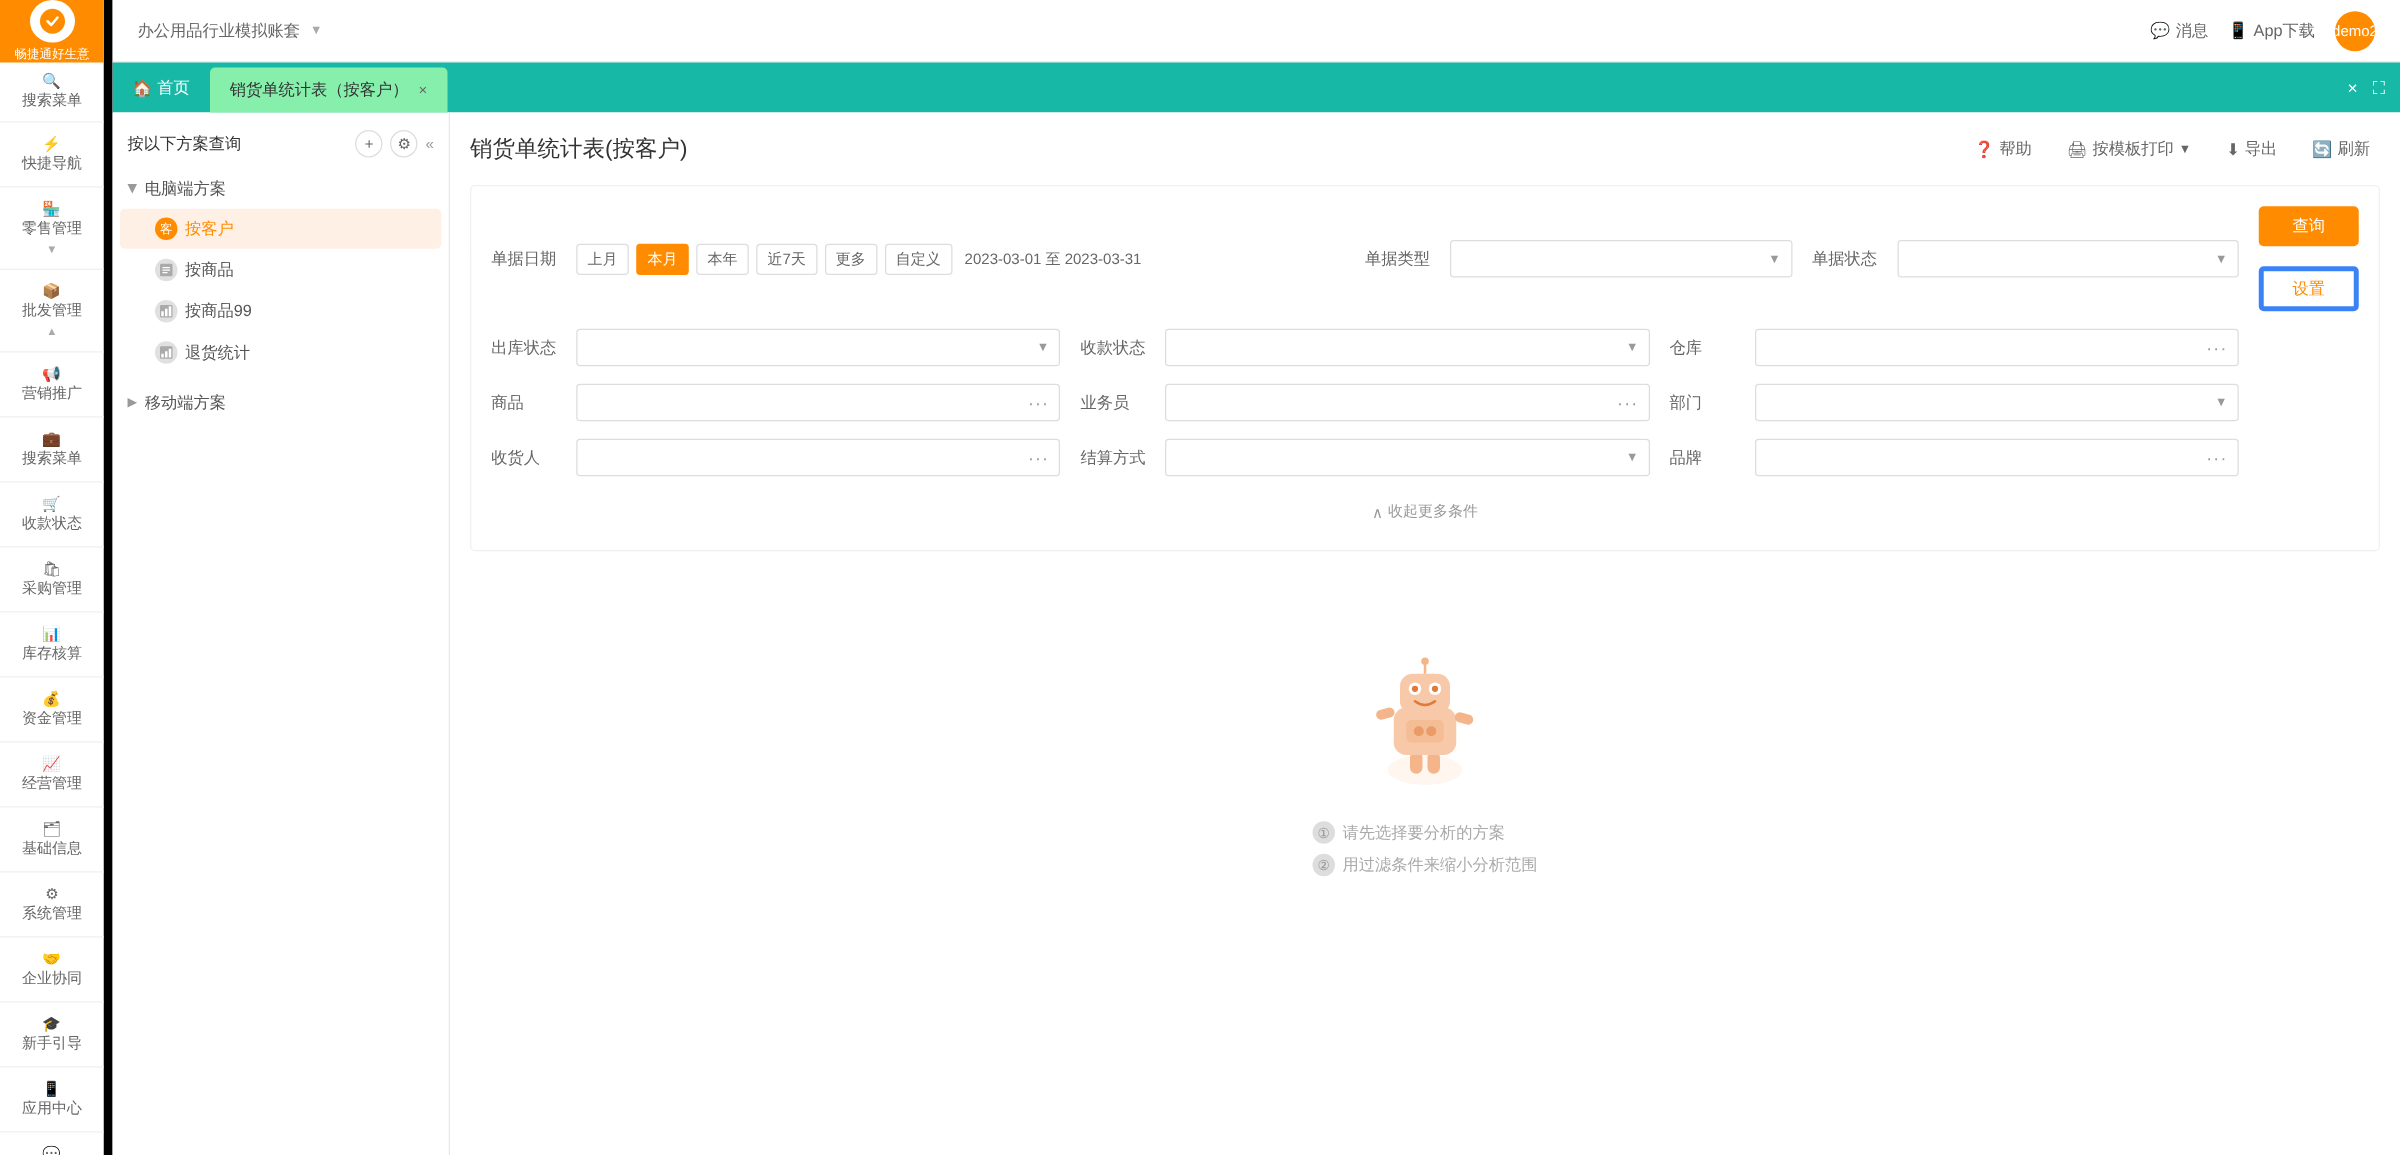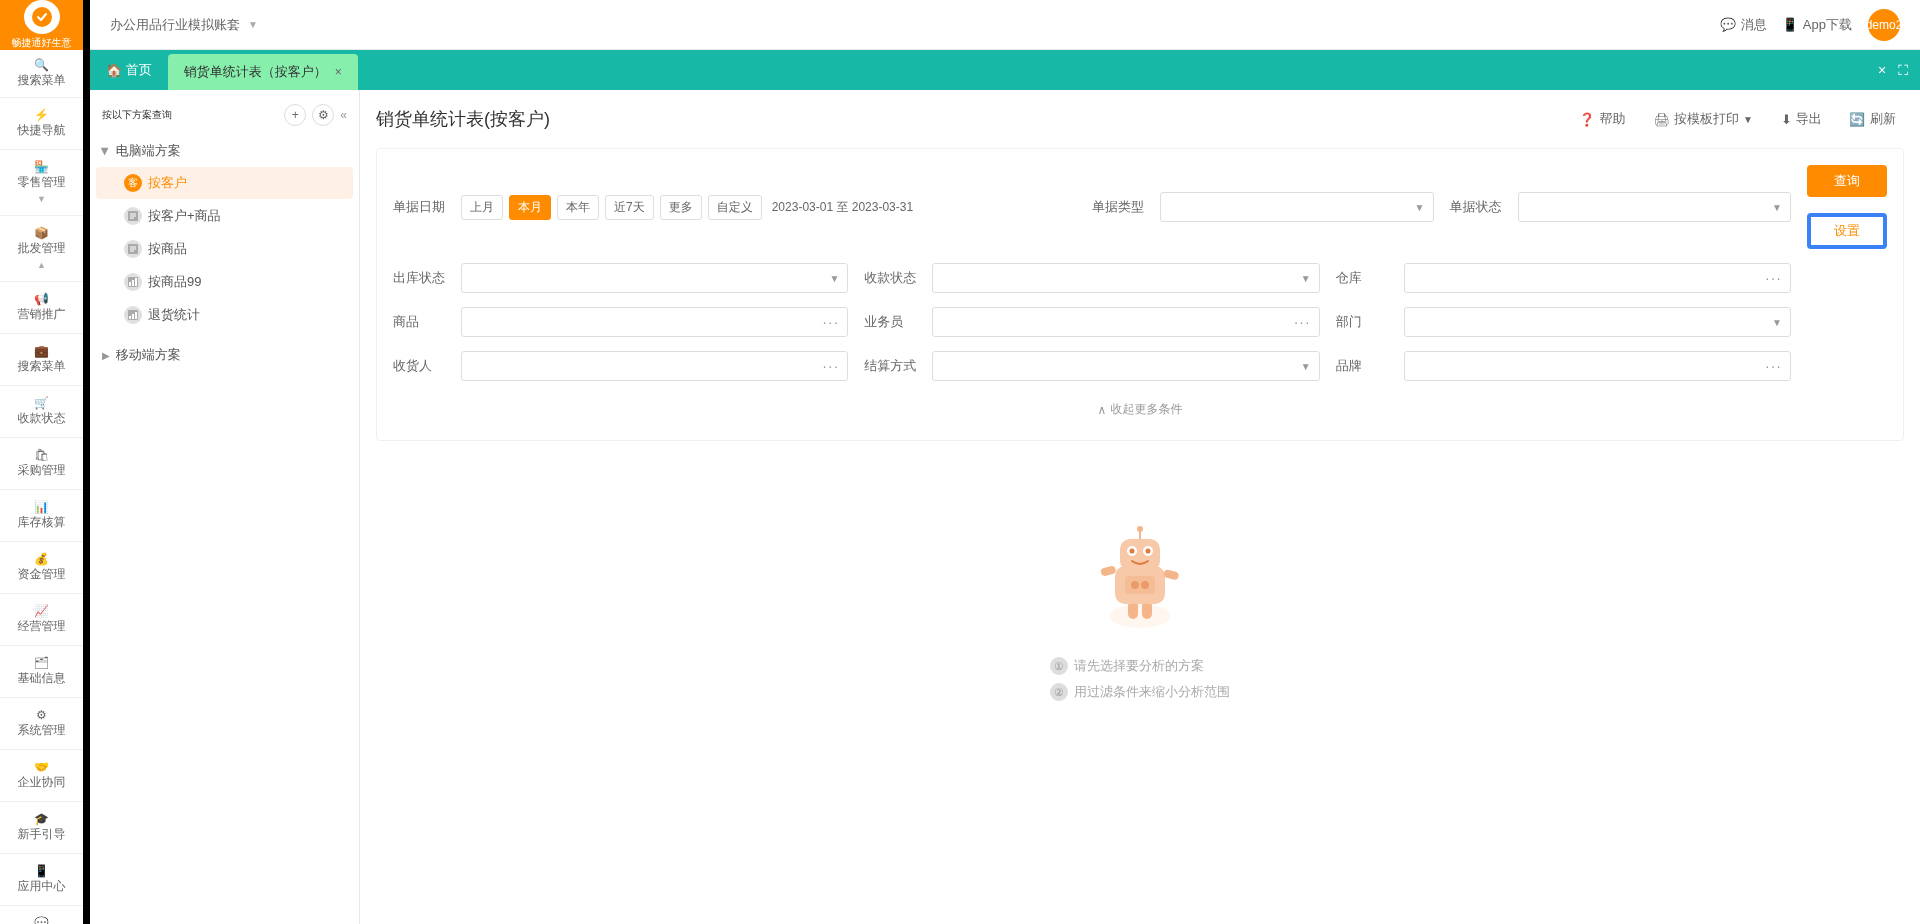--- a/index.html
+++ b/index.html
@@ -33,21 +33,21 @@
     .tab-close { margin-left: 8px; color: #666; font-size: 12px; cursor: pointer; }
     .tab-bar-actions { margin-left: auto; display: flex; align-items: center; padding-right: 8px; gap: 4px; }
     .tab-action-btn { color: #fff; background: transparent; border: none; cursor: pointer; padding: 4px; font-size: 14px; }
 
     
     .content-area { flex: 1; display: flex; overflow: hidden; background: #f5f5f5; }
 
     
     .scheme-panel { width: 270px; background: #fff; border-right: 1px solid #e8e8e8; flex-shrink: 0; padding: 8px 0; overflow-y: auto; }
     .scheme-panel-header { display: flex; align-items: center; justify-content: space-between; padding: 6px 12px; }
-    .scheme-panel-title { font-size: 10px; color: #333; }
+    .scheme-panel-title { font-size: 13px; color: #333; }
     .scheme-panel-actions { display: flex; align-items: center; gap: 6px; }
     .scheme-action-btn { width: 22px; height: 22px; border-radius: 50%; border: 1px solid #ddd; display: flex; align-items: center; justify-content: center; cursor: pointer; color: #666; font-size: 12px; }
     .scheme-collapse-btn { cursor: pointer; color: #999; font-size: 12px; }
 
     .scheme-group { padding: 4px 0; }
     .scheme-group-header { display: flex; align-items: center; padding: 6px 12px; cursor: pointer; color: #555; font-size: 13px; }
     .scheme-group-header .arrow { margin-right: 6px; font-size: 10px; color: #999; transition: transform 0.2s; }
     .scheme-group-header .arrow.down { transform: rotate(90deg); }
     .scheme-item { display: flex; align-items: center; padding: 7px 12px 7px 28px; cursor: pointer; color: #555; font-size: 13px; border-radius: 4px; margin: 1px 6px; }
     .scheme-item.active { background: #fff0e6; color: #ff8c00; }
@@ -246,31 +246,20 @@
         <div class="scheme-group-header">
           <span class="arrow down">▶</span>
           <span>电脑端方案</span>
         </div>
 
         <div class="scheme-item active">
           <div class="scheme-item-icon">客</div>
           <span class="scheme-item-text">按客户</span>
         </div>
 
-        <div class="scheme-item">
-          <div class="scheme-item-icon gray">
-            <svg width="12" height="12" viewBox="0 0 12 12" fill="none">
-              <rect x="1" y="1" width="10" height="10" rx="1" fill="#aaa"></rect>
-              <line x1="3" y1="4" x2="9" y2="4" stroke="#fff" stroke-width="1"></line>
-              <line x1="3" y1="6" x2="9" y2="6" stroke="#fff" stroke-width="1"></line>
-              <line x1="3" y1="8" x2="7" y2="8" stroke="#fff" stroke-width="1"></line>
-            </svg>
-          </div>
-          <span class="scheme-item-text">按客户+商品</span>
-        </div>
 
         <div class="scheme-item">
           <div class="scheme-item-icon gray">
             <svg width="12" height="12" viewBox="0 0 12 12" fill="none">
               <rect x="1" y="1" width="10" height="10" rx="1" fill="#aaa"></rect>
               <line x1="3" y1="4" x2="9" y2="4" stroke="#fff" stroke-width="1"></line>
               <line x1="3" y1="6" x2="9" y2="6" stroke="#fff" stroke-width="1"></line>
               <line x1="3" y1="8" x2="7" y2="8" stroke="#fff" stroke-width="1"></line>
             </svg>
           </div>

